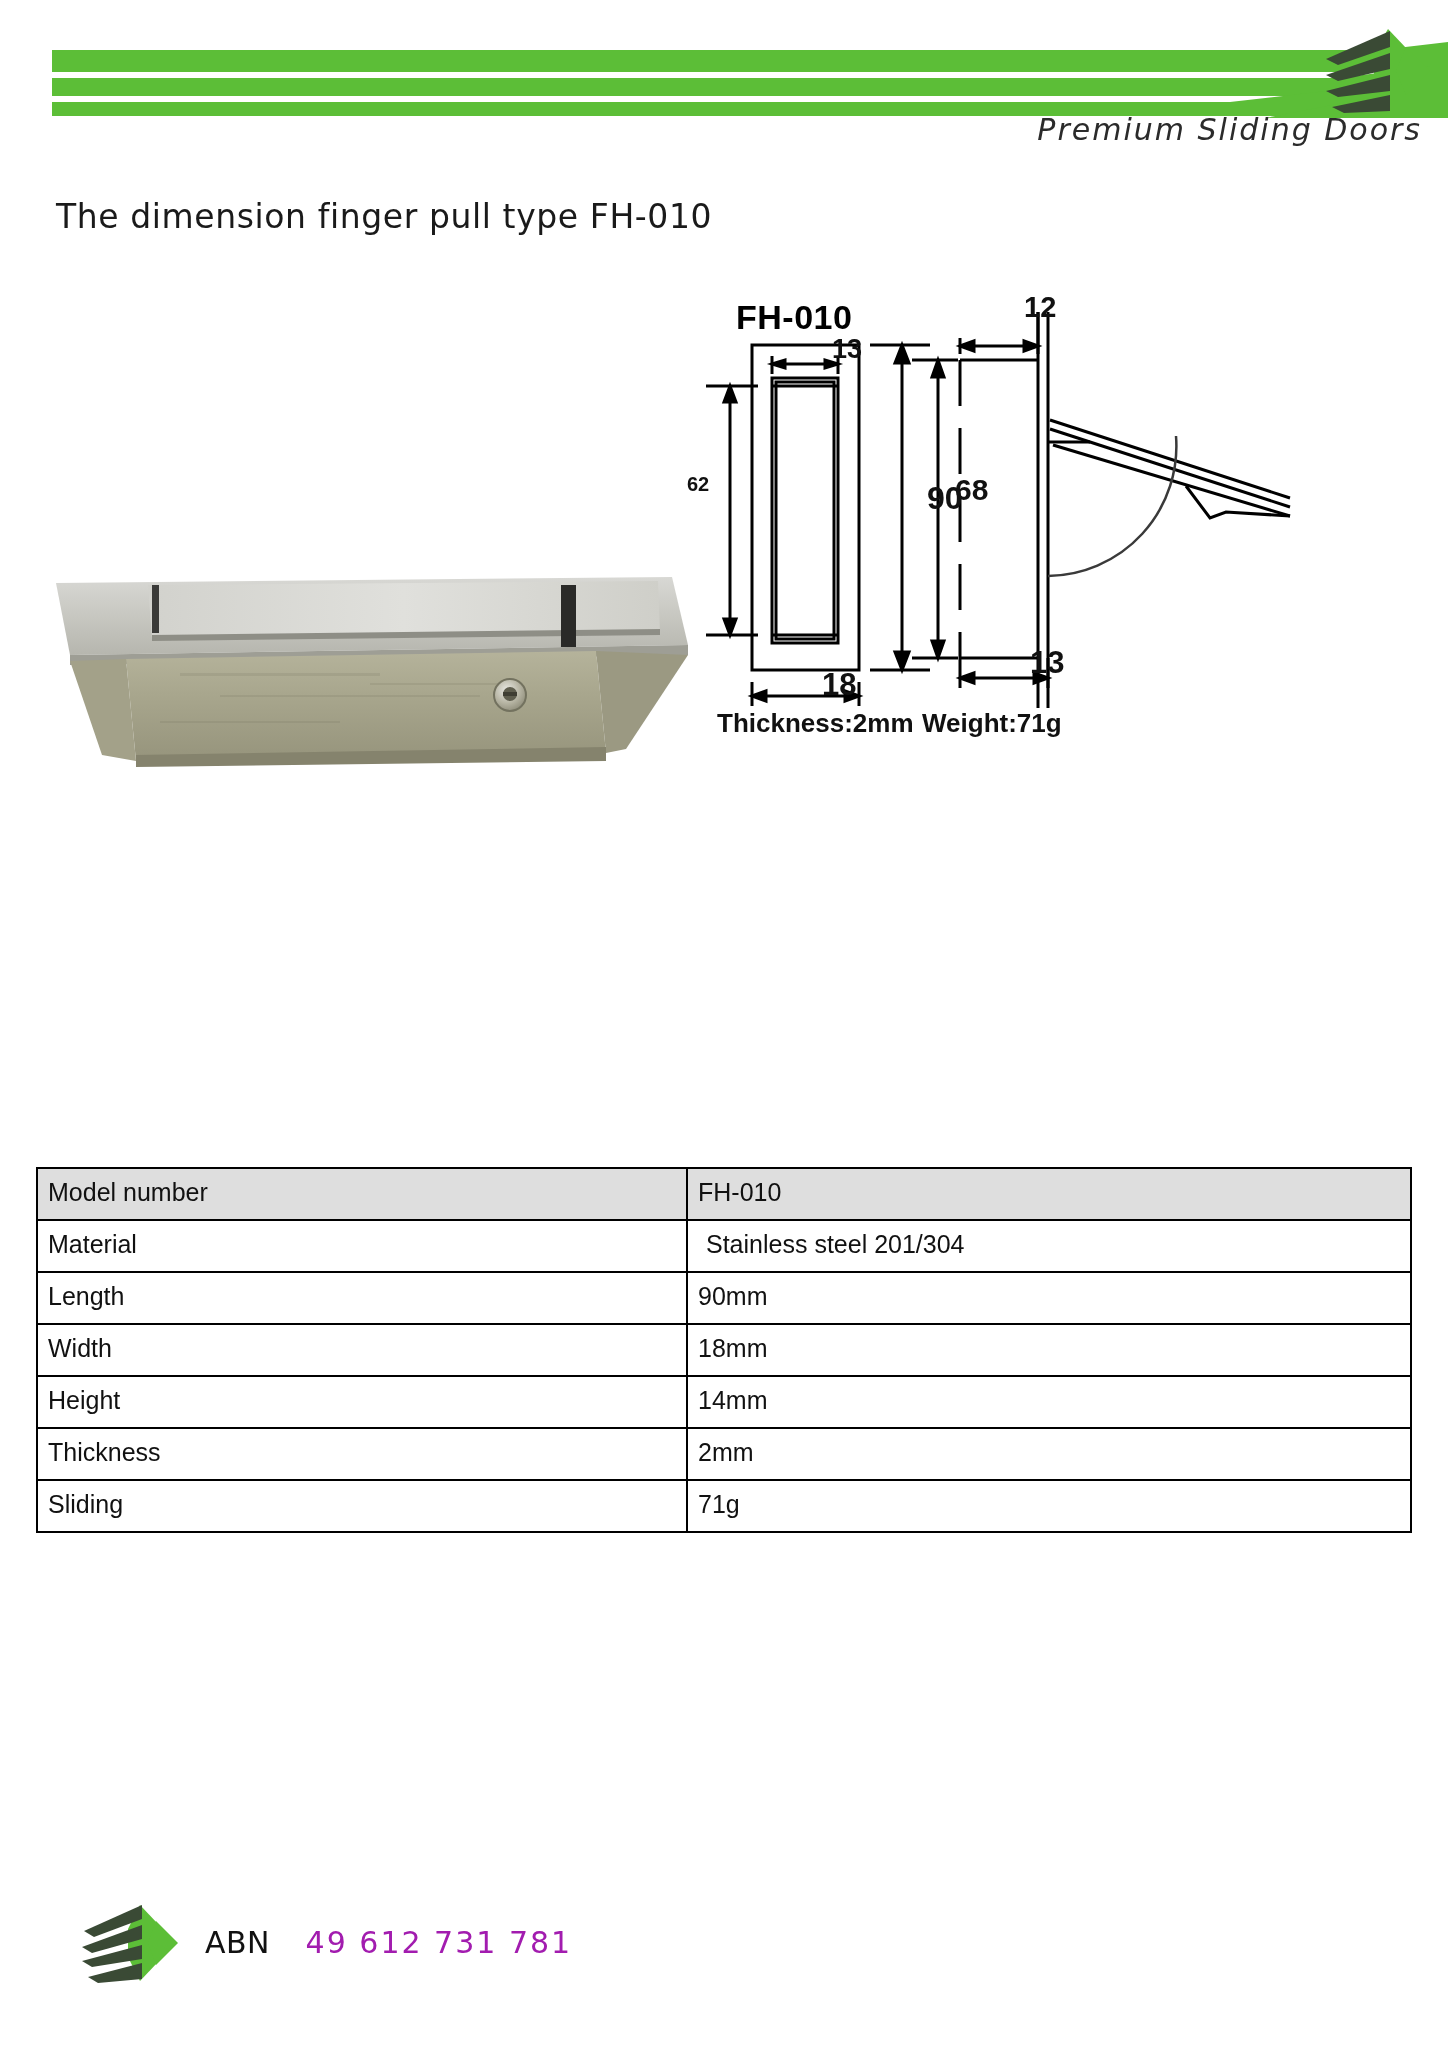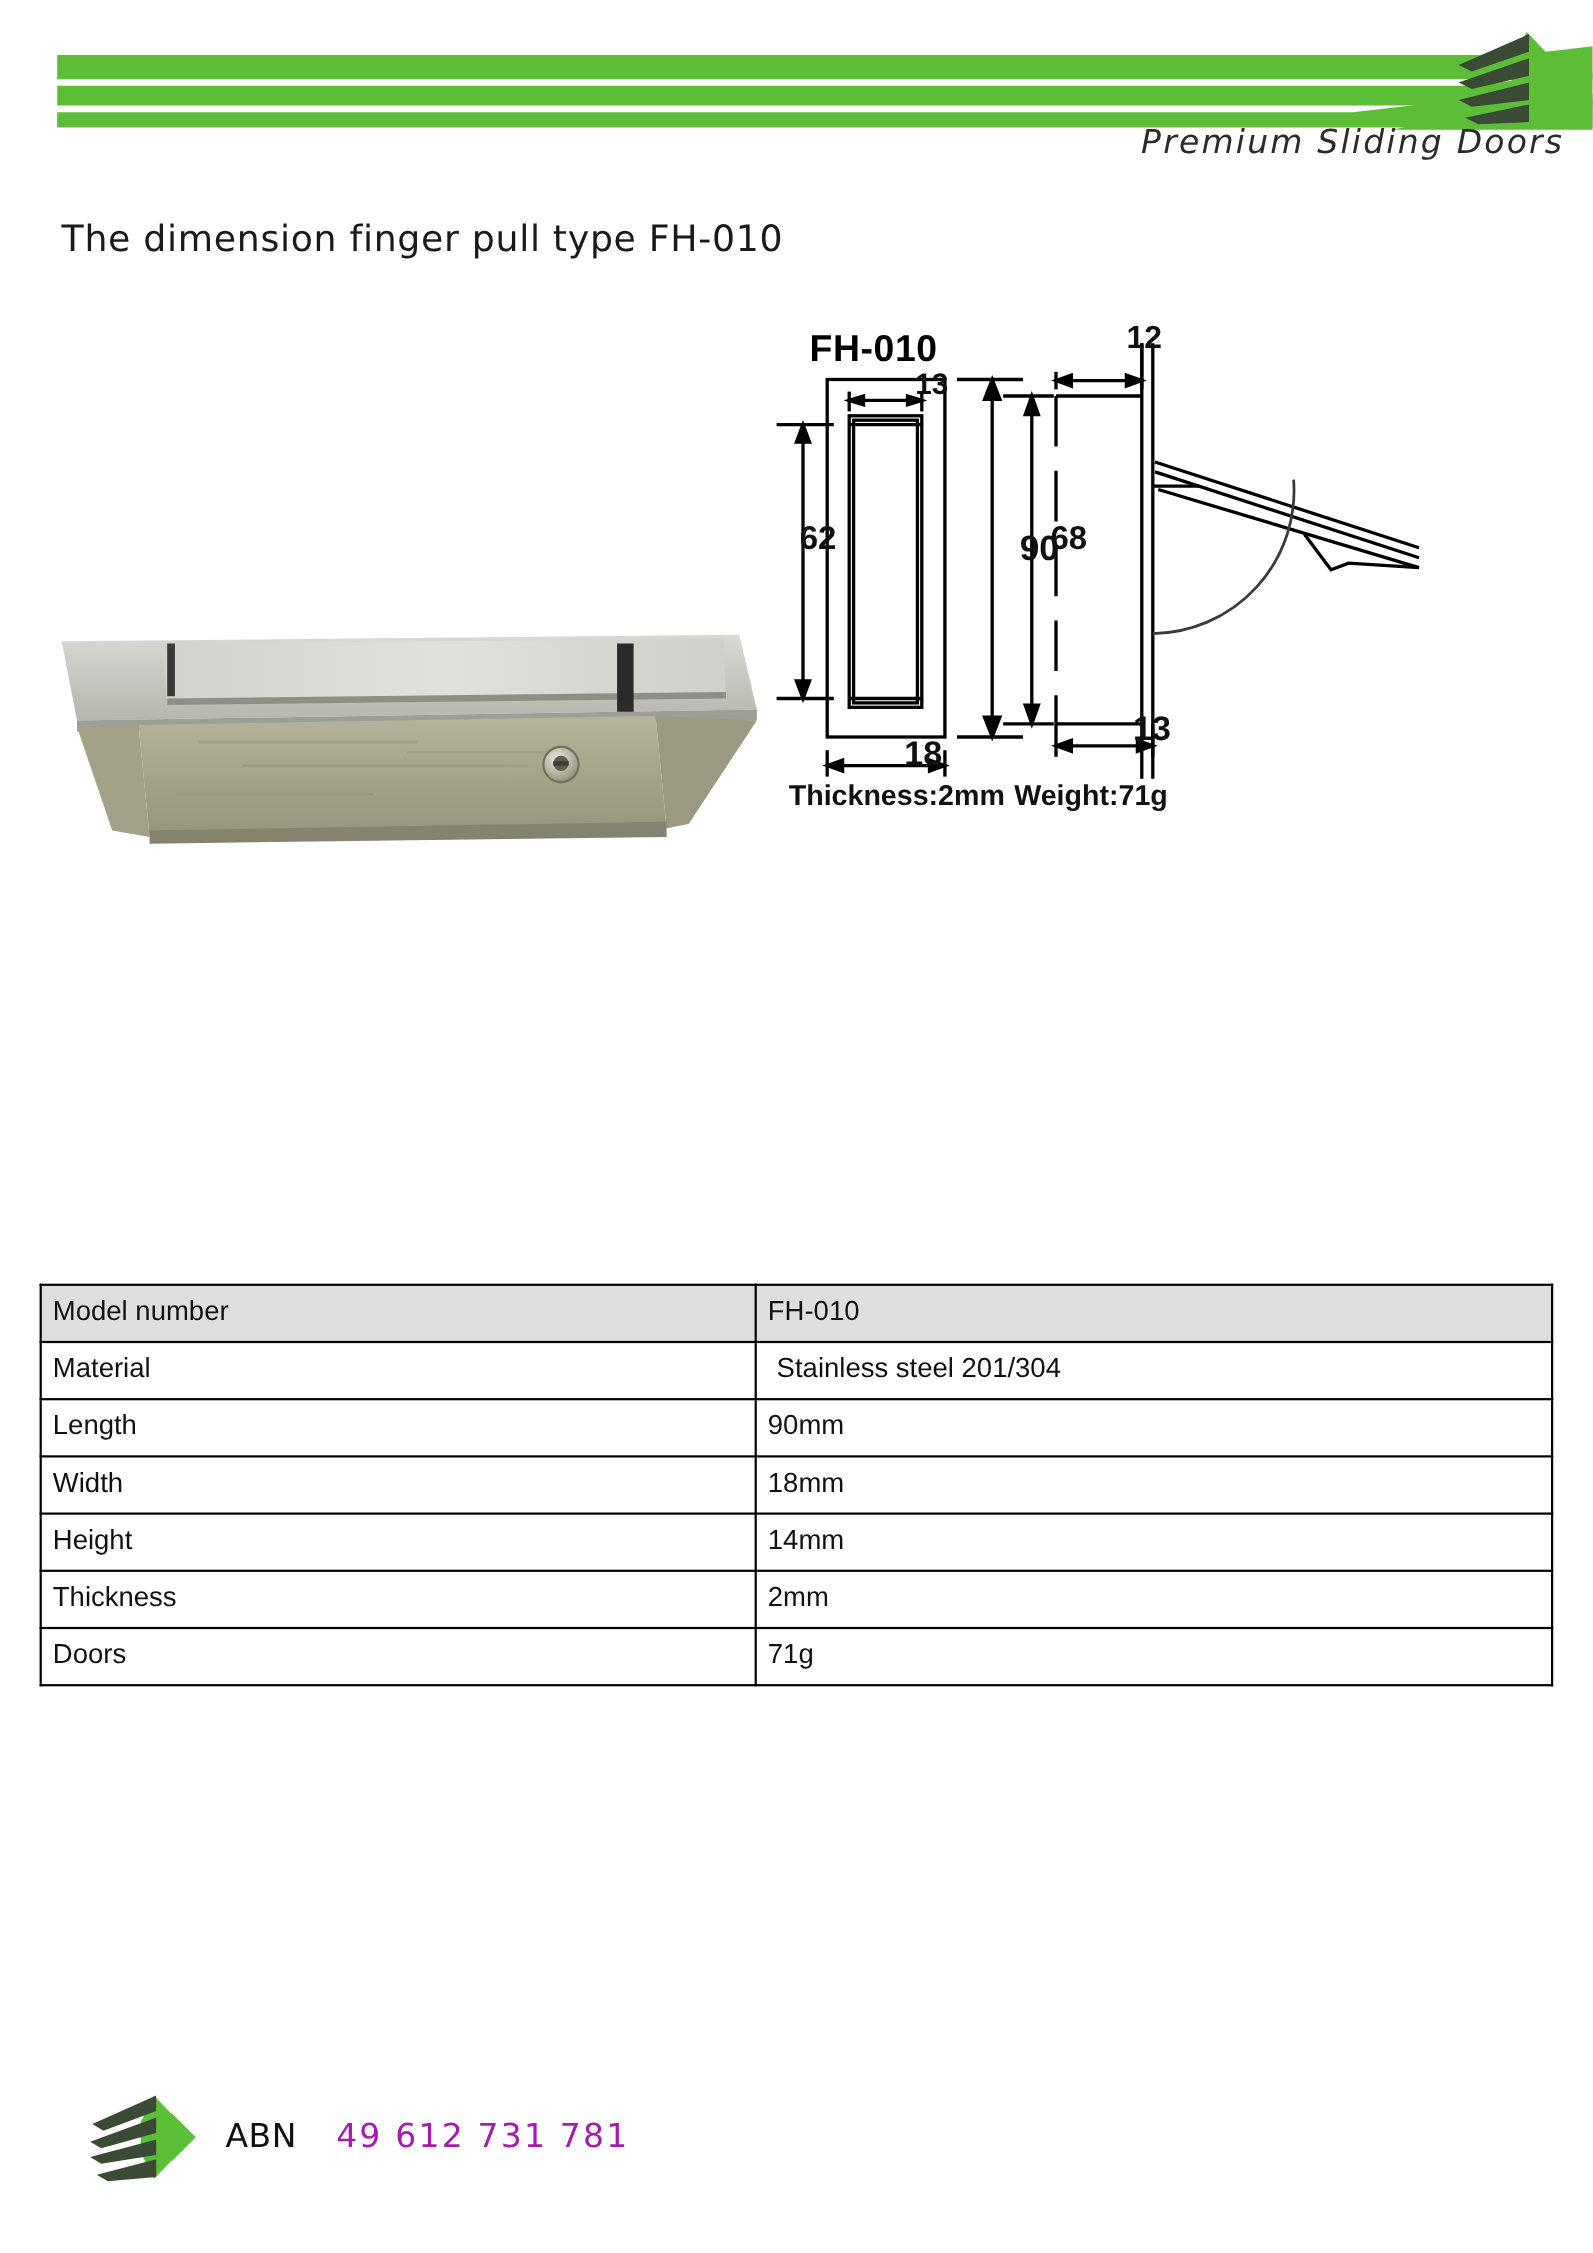--- a/index.html
+++ b/index.html
@@ -37,21 +37,21 @@
   .dwg-label {
     position: absolute; left: 46px; top: 8px;
     font-family: "Liberation Sans", sans-serif;
     font-size: 34px; font-weight: bold; color: #000; letter-spacing: 0.5px;
   }
   .dim-txt {
     position: absolute; font-family: "Liberation Sans", sans-serif;
     font-weight: bold; color: #111; white-space: nowrap;
   }
   .d13 { left: 142px; top: 44px; font-size: 27px; }
-  .d62 { left: -3px; top: 183px; font-size: 30px; margin-left: 40px; }
+  .d62 { left: -3px; top: 183px; font-size: 20px; }
   .d90 { left: 237px; top: 190px; font-size: 32px; }
   .d18 { left: 132px; top: 377px; font-size: 31px; }
   .d12 { left: 334px; top: 1px; font-size: 29px; }
   .d68 { left: 265px; top: 183px; font-size: 30px; }
   .d14 { left: 340px; top: 355px; font-size: 31px; }
   .note-thick { position: absolute; left: 27px; top: 418px; font-size: 26px; font-weight: bold;
                 font-family:"Liberation Sans",sans-serif; color:#111; white-space:nowrap; }
   .note-weight { position: absolute; left: 232px; top: 418px; font-size: 26px; font-weight: bold;
                  font-family:"Liberation Sans",sans-serif; color:#111; white-space:nowrap; }
 
@@ -295,21 +295,21 @@
       </tr>
       <tr>
         <td class="k">Height</td>
         <td class="v">14mm</td>
       </tr>
       <tr>
         <td class="k">Thickness</td>
         <td class="v">2mm</td>
       </tr>
       <tr>
-        <td class="k">Doors</td>
+        <td class="k">Sliding</td>
         <td class="v">71g</td>
       </tr>
     </tbody>
   </table>
 
   <div class="footer"></div>
 
   <svg class="abn-mark" viewBox="0 0 106 82">
 
     <polygon points="62,2 98,40 62,78 50,54 50,26" fill="#5CBE37"></polygon>

